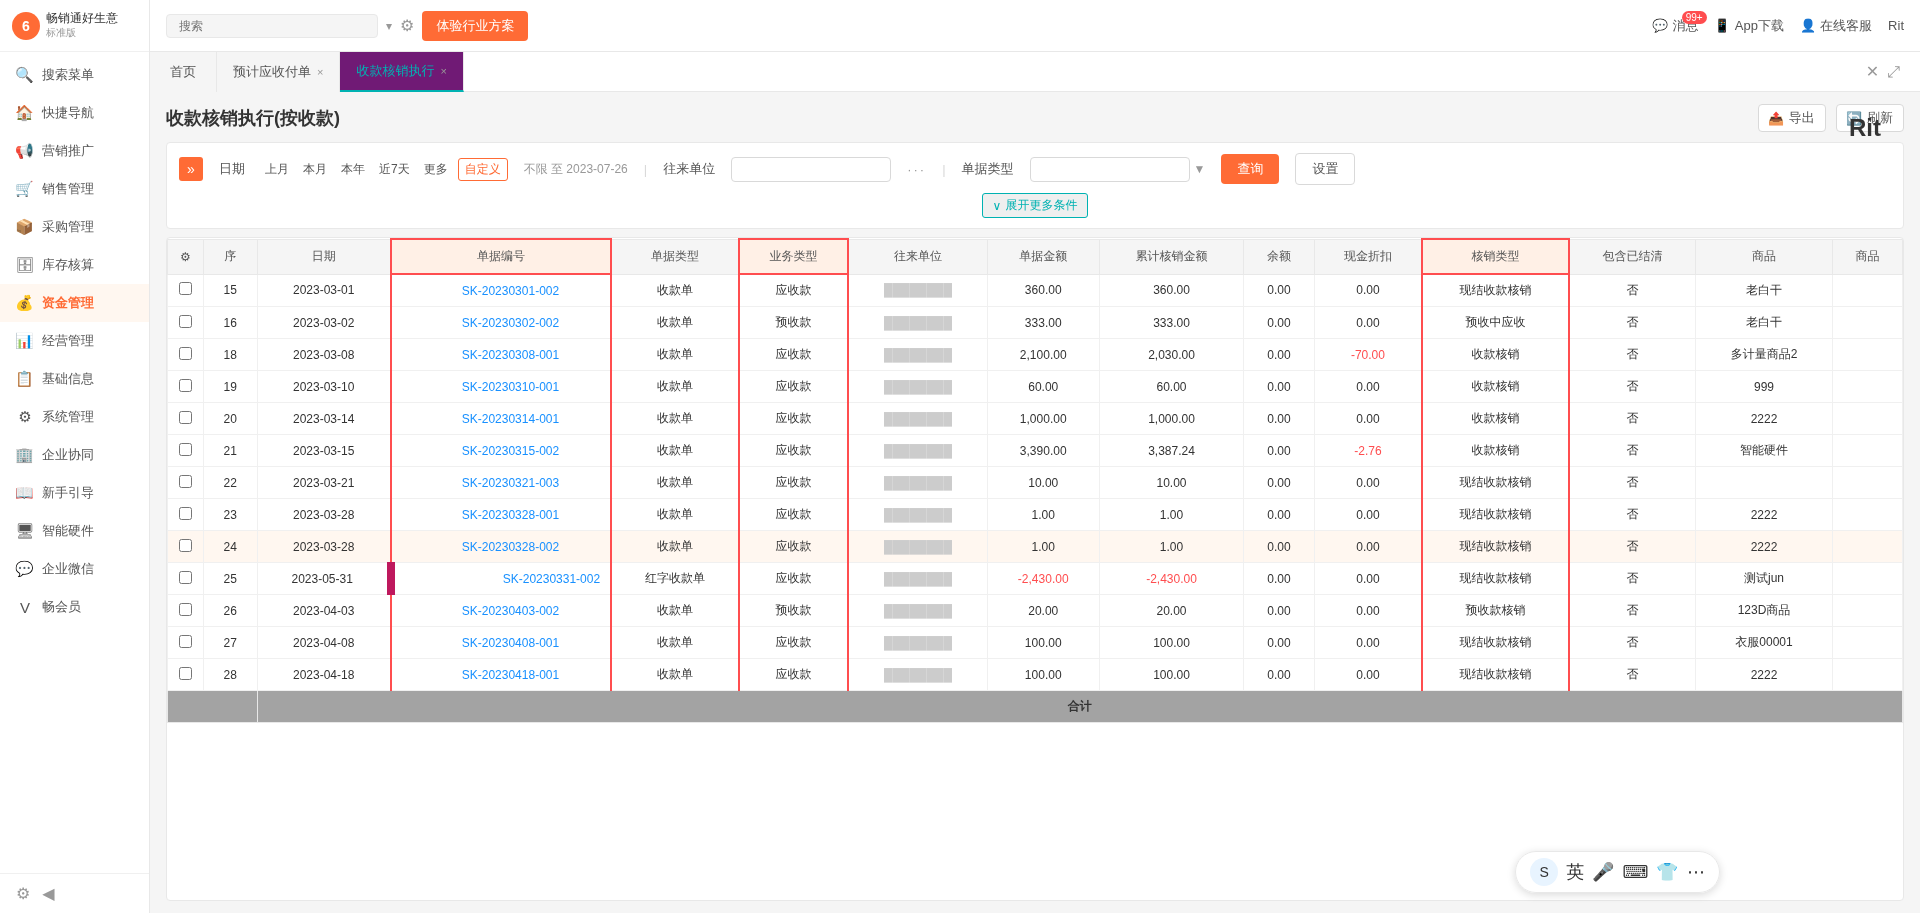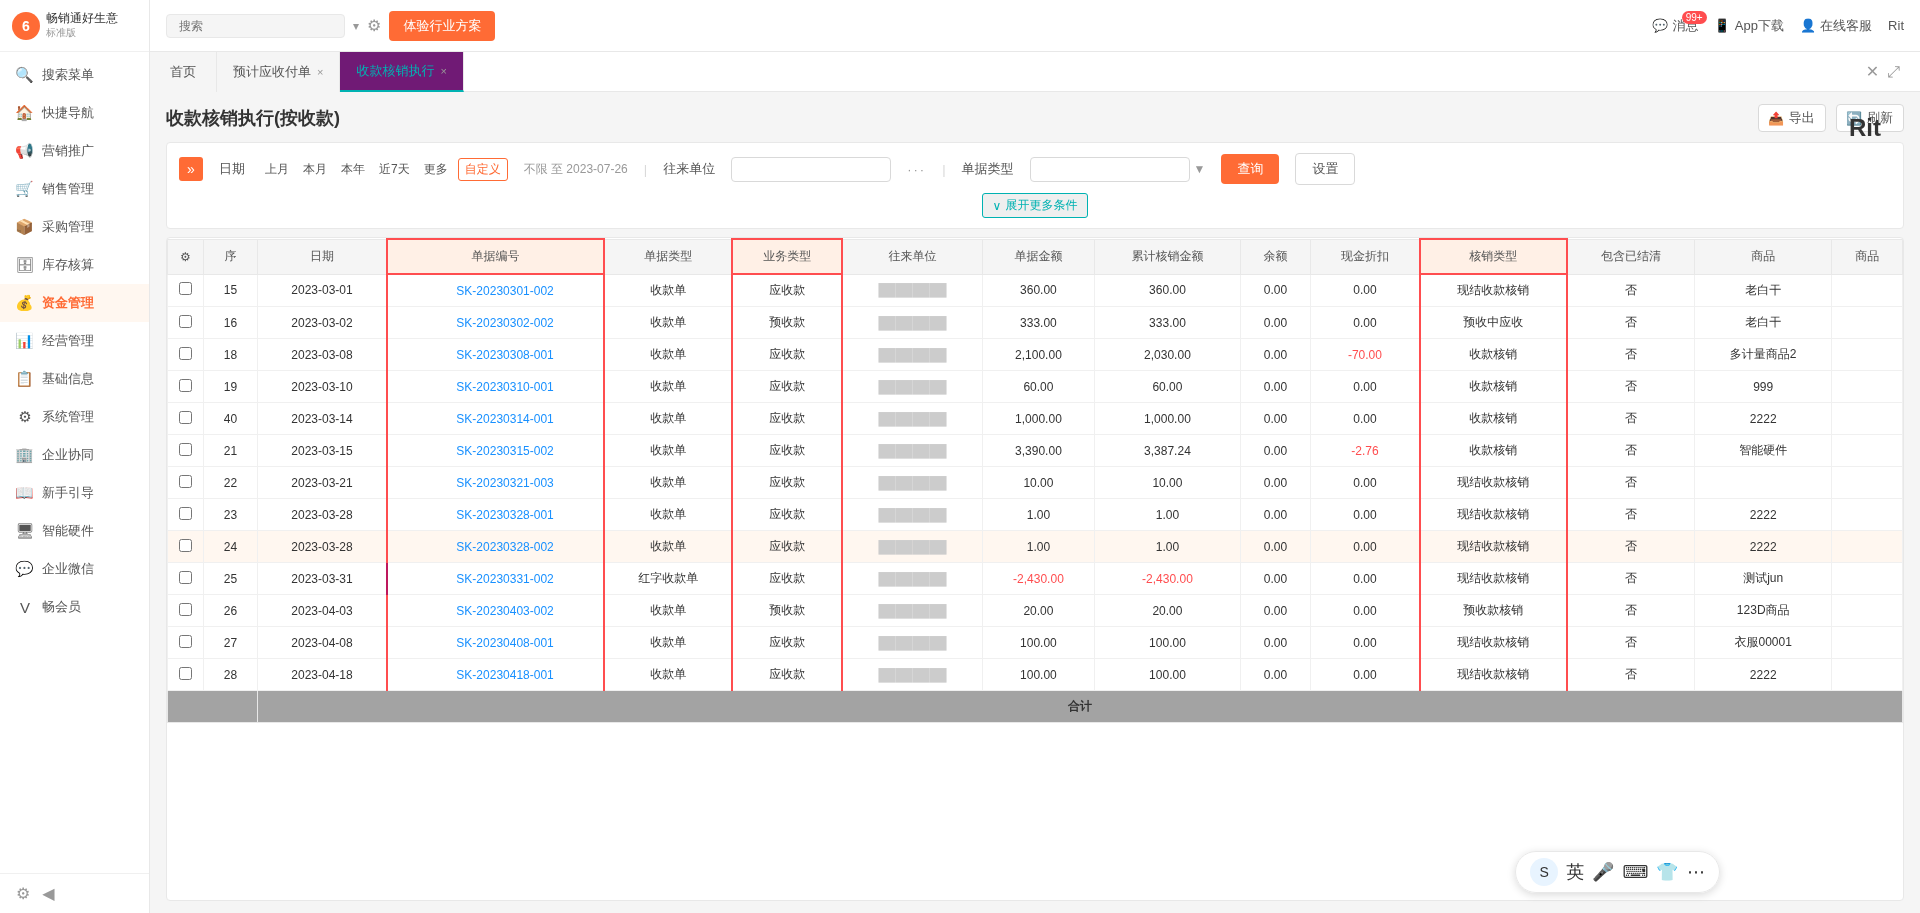--- a/index.html
+++ b/index.html
@@ -17,21 +17,21 @@
     .sidebar-item-icon { width: 18px; height: 18px; display: flex; align-items: center; justify-content: center; font-size: 15px; }
     .sidebar-footer { padding: 10px 16px; border-top: 1px solid #f0f0f0; display: flex; align-items: center; gap: 12px; }
     .sidebar-footer-icon { color: #999; font-size: 16px; cursor: pointer; }
 
     
     .main { flex: 1; display: flex; flex-direction: column; background: #f5f5f5; overflow: hidden; }
 
     
     .top-header { background: #fff; height: 52px; display: flex; align-items: center; padding: 0 16px; border-bottom: 1px solid #e8e8e8; gap: 12px; }
     .header-search-area { display: flex; align-items: center; gap: 8px; flex: 1; }
-    .header-search-box { background: #f5f5f5; border: 1px solid #e8e8e8; border-radius: 4px; padding: 4px 12px; width: 179px; font-size: 12px; color: #999; }
+    .header-search-box { background: #f5f5f5; border: 1px solid #e8e8e8; border-radius: 4px; padding: 4px 12px; width: 212px; font-size: 12px; color: #999; }
     .header-dropdown-arrow { color: #999; font-size: 12px; cursor: pointer; }
     .header-gear { color: #999; font-size: 16px; cursor: pointer; }
     .header-solution-btn { background: #ff6b35; color: white; border: none; border-radius: 4px; padding: 6px 14px; font-size: 13px; cursor: pointer; white-space: nowrap; }
     .header-right { display: flex; align-items: center; gap: 16px; margin-left: auto; }
     .header-msg { display: flex; align-items: center; gap: 4px; color: #555; font-size: 13px; cursor: pointer; position: relative; }
     .msg-badge { background: #ff4d4f; color: white; border-radius: 10px; font-size: 10px; padding: 1px 4px; position: absolute; top: -6px; right: -8px; }
     .header-app { display: flex; align-items: center; gap: 4px; color: #555; font-size: 13px; cursor: pointer; }
     .header-service { display: flex; align-items: center; gap: 4px; color: #555; font-size: 13px; cursor: pointer; }
     .header-user { color: #555; font-size: 13px; cursor: pointer; }
 
@@ -359,21 +359,21 @@
       <td class="">60.00</td>
       <td>0.00</td>
       <td class="">0.00</td>
       <td style="border-left:2px solid #ff4d4f;border-right:2px solid #ff4d4f;">收款核销</td>
       <td>否</td>
       <td>999</td>
       <td></td>
     </tr>
               <tr>
       <td><input type="checkbox" style=""></td>
-      <td>40</td>
+      <td>20</td>
       <td>2023-03-14</td>
       <td style="border-left:2px solid #ff4d4f;border-right:2px solid #ff4d4f;"><a class="link-text">SK-20230314-001</a></td>
       <td>收款单</td>
       <td style="border-left:2px solid #ff4d4f;border-right:2px solid #ff4d4f;">应收款</td>
       <td style="color:#ccc;">████████</td>
       <td class="">1,000.00</td>
       <td class="">1,000.00</td>
       <td>0.00</td>
       <td class="">0.00</td>
       <td style="border-left:2px solid #ff4d4f;border-right:2px solid #ff4d4f;">收款核销</td>
@@ -445,22 +445,22 @@
       <td>0.00</td>
       <td class="">0.00</td>
       <td style="border-left:2px solid #ff4d4f;border-right:2px solid #ff4d4f;">现结收款核销</td>
       <td>否</td>
       <td>2222</td>
       <td></td>
     </tr>
               <tr>
       <td><input type="checkbox" style=""></td>
       <td>25</td>
-      <td>2023-03-31</td>
-      <td style="border-left:2px solid #be185d;border-right:2px solid #ff4d4f;"><a class="link-text">SK-20230331-002</a></td>
+      <td>2023-05-31</td>
+      <td style="border-left:8px solid #be185d;border-right:2px solid #ff4d4f;text-align:right;"><a class="link-text">SK-20230331-002</a></td>
       <td>红字收款单</td>
       <td style="border-left:2px solid #ff4d4f;border-right:2px solid #ff4d4f;">应收款</td>
       <td style="color:#ccc;">████████</td>
       <td class="negative-val">-2,430.00</td>
       <td class="negative-val">-2,430.00</td>
       <td>0.00</td>
       <td class="">0.00</td>
       <td style="border-left:2px solid #ff4d4f;border-right:2px solid #ff4d4f;">现结收款核销</td>
       <td>否</td>
       <td>测试jun</td>

